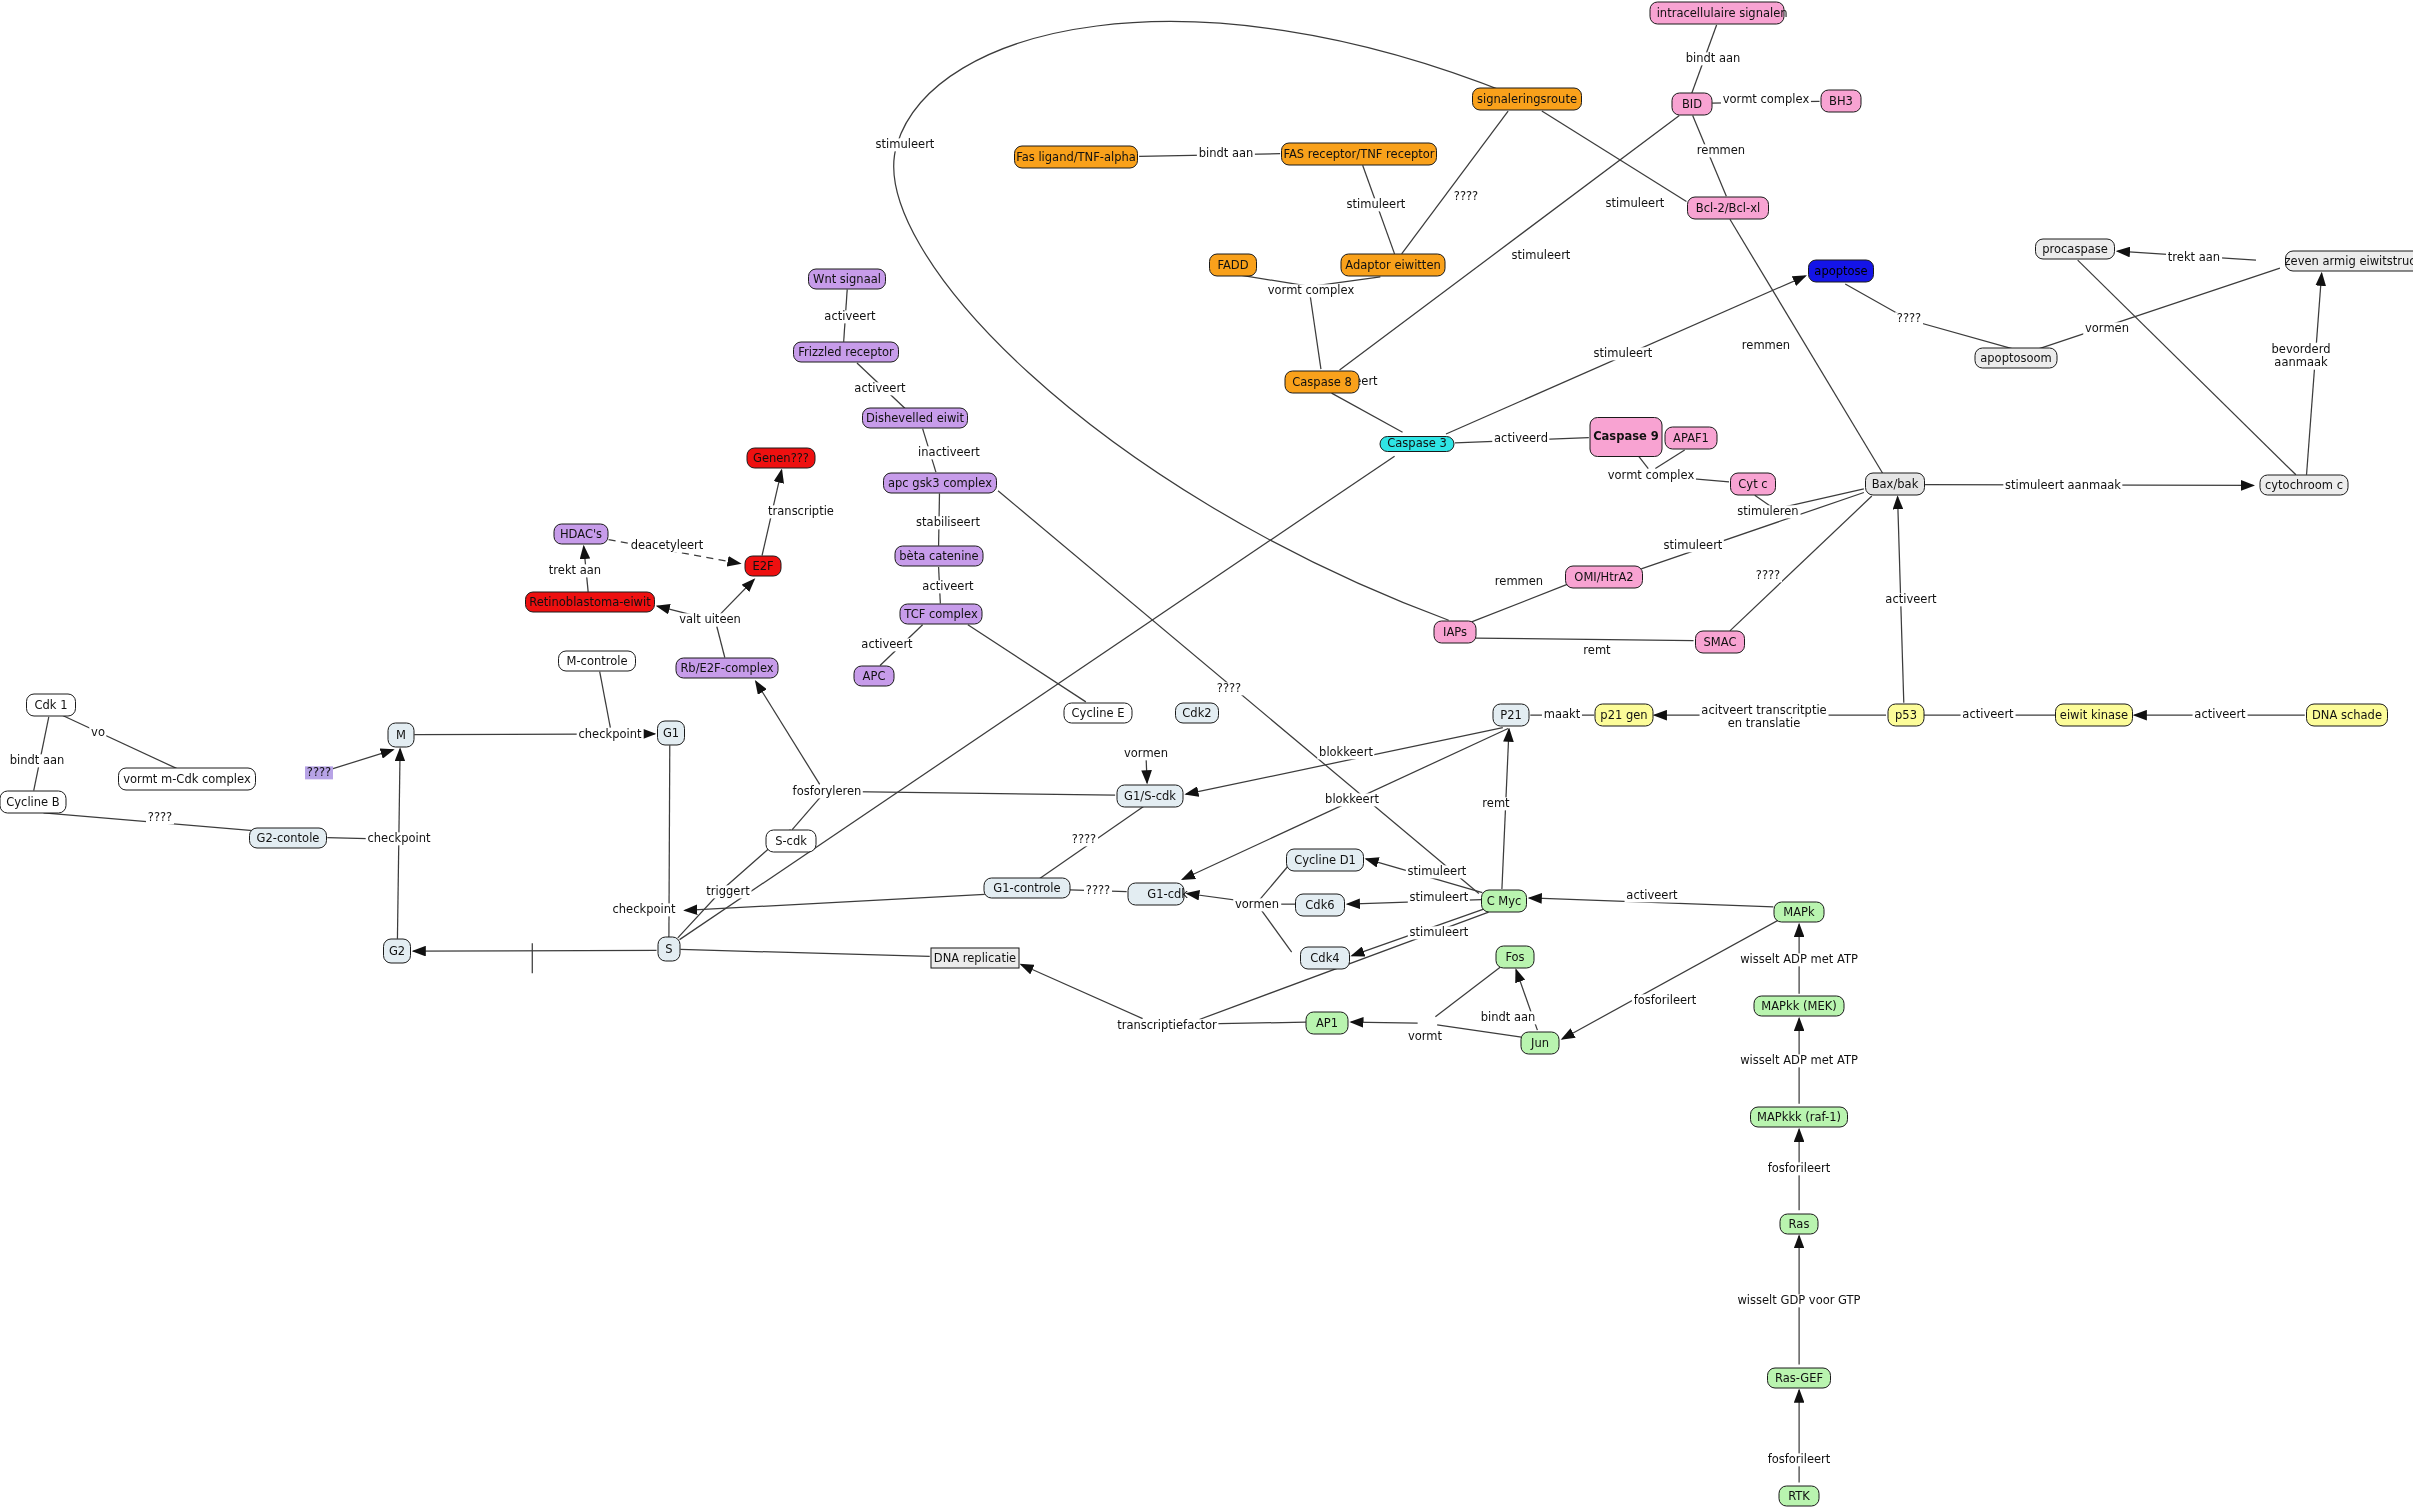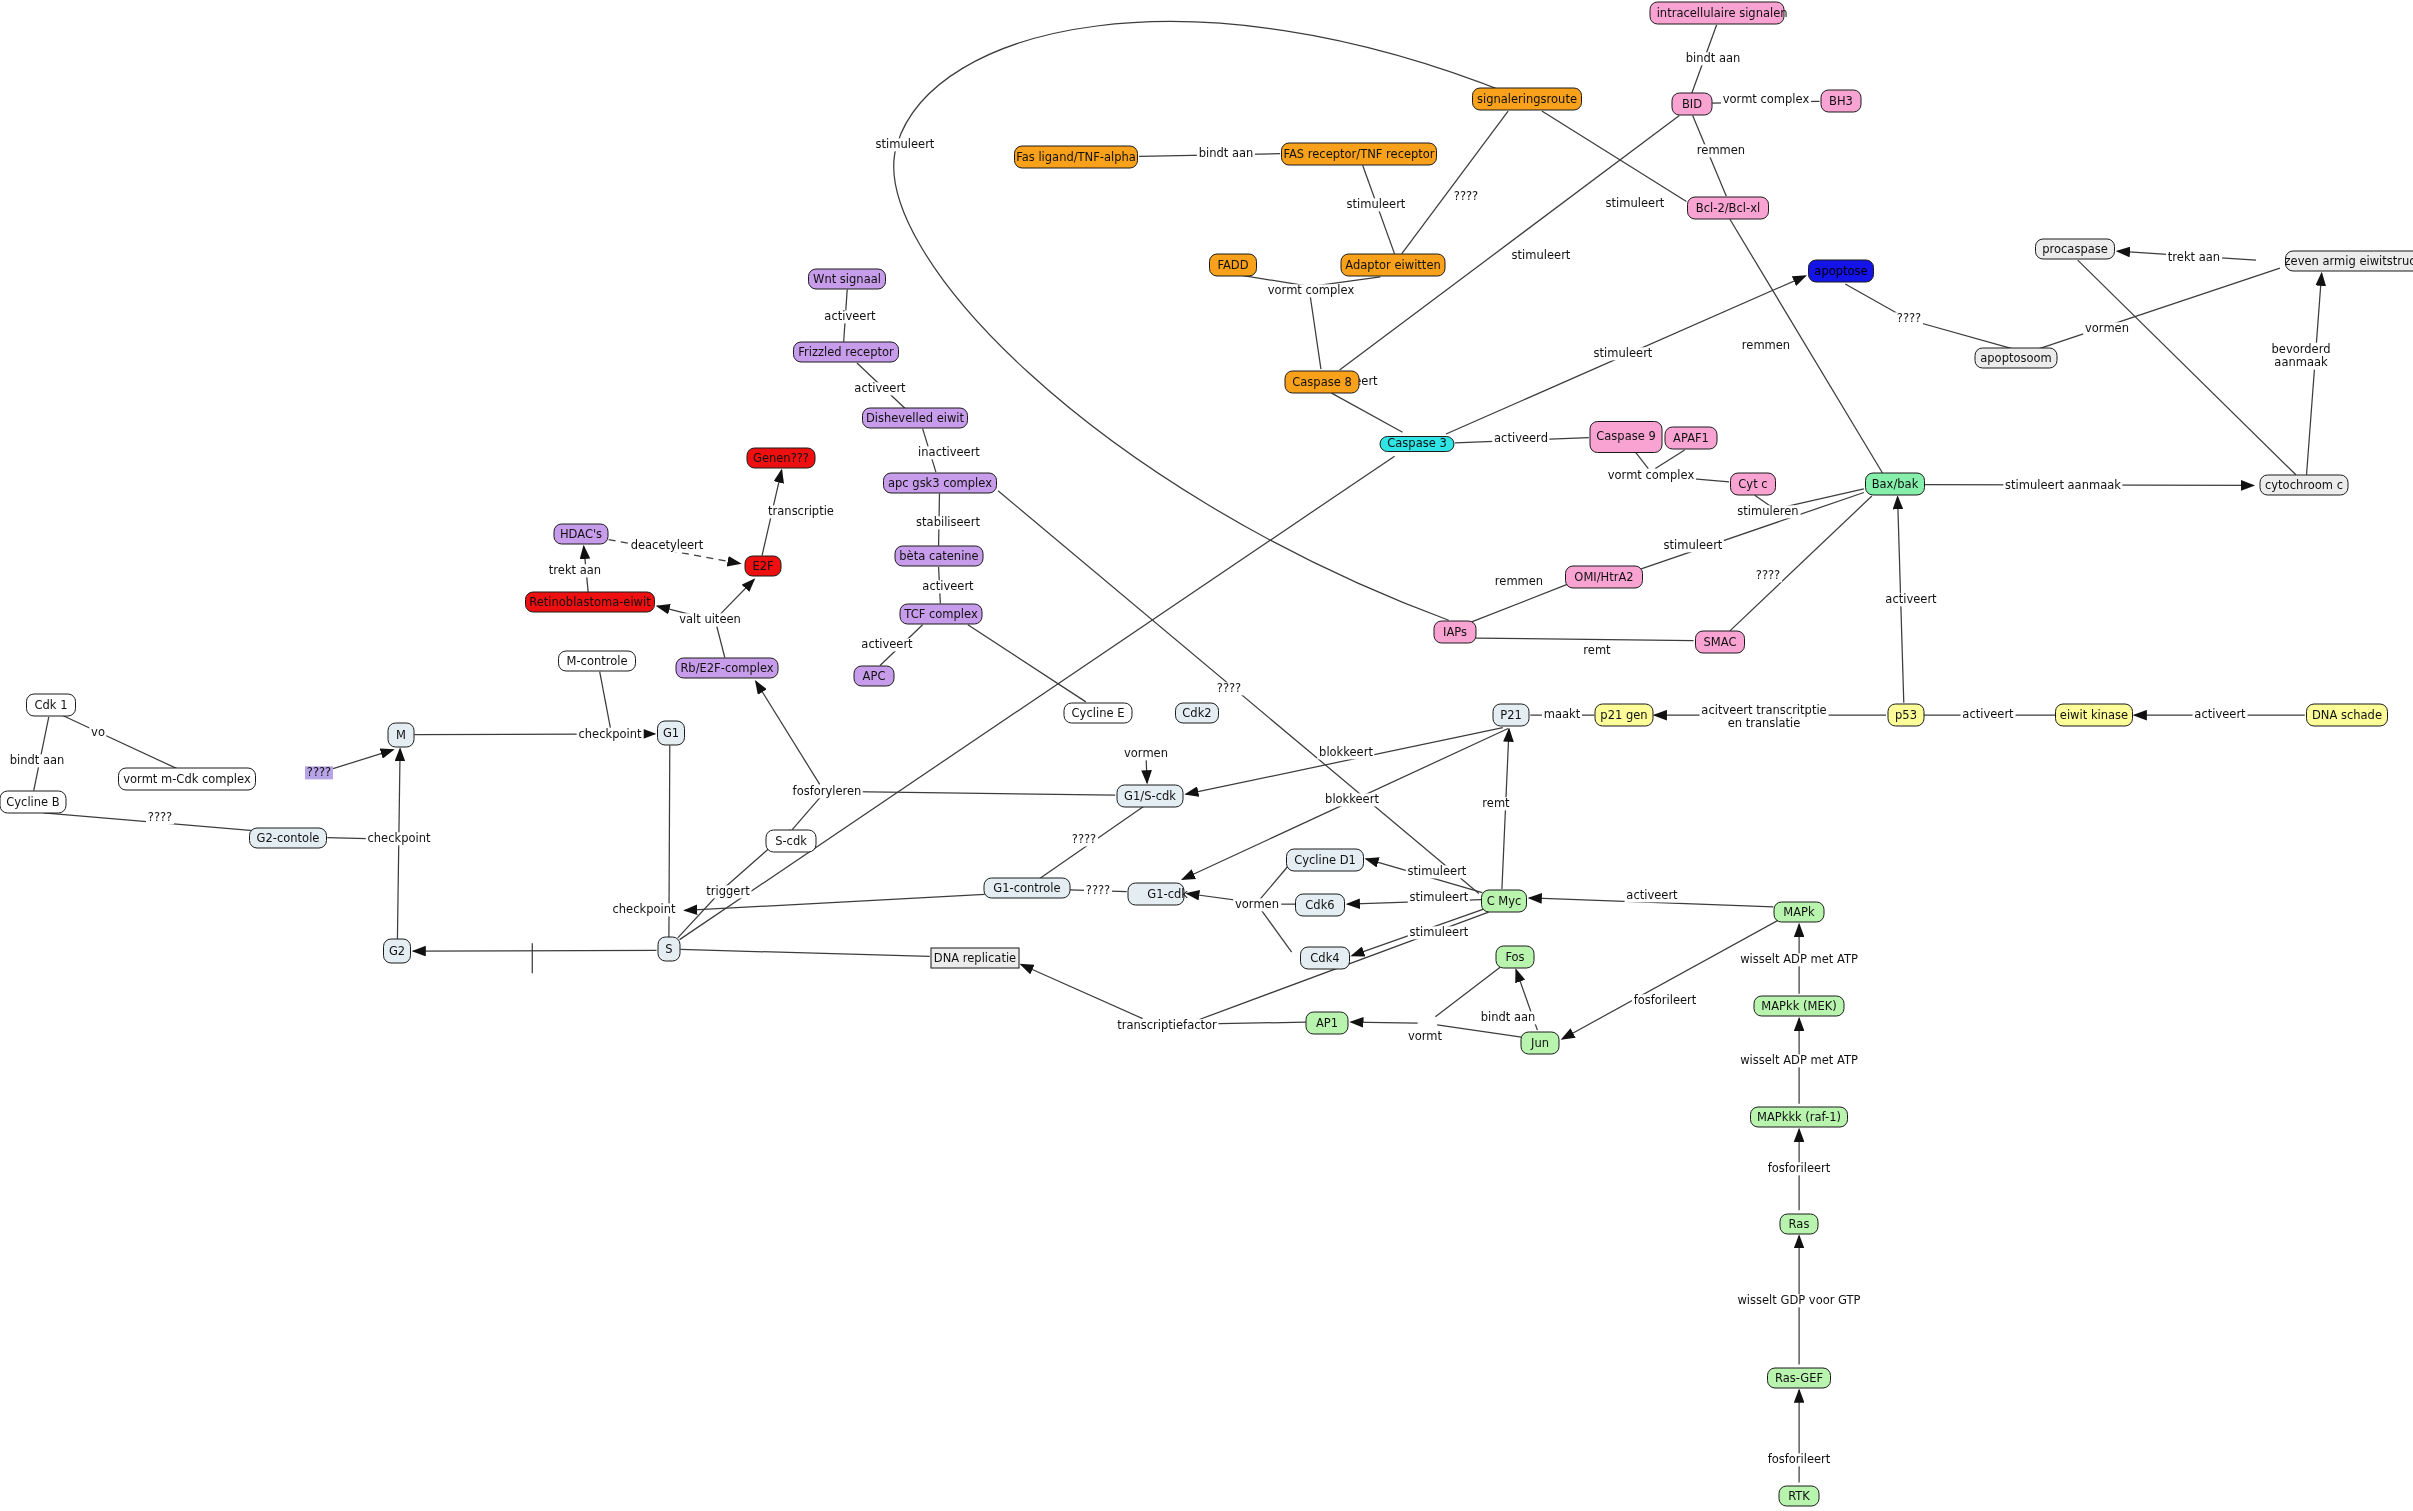--- a/index.html
+++ b/index.html
@@ -199,27 +199,27 @@
     <div class="node" style="left: 1841px; top: 101px; width: 41px; height: 23px; background: rgb(248, 163, 210); color: rgb(17, 17, 17);">BH3</div>
     <div class="node" style="left: 1728px; top: 208px; width: 82px; height: 23px; background: rgb(248, 163, 210); color: rgb(17, 17, 17);">Bcl-2/Bcl-xl</div>
     <div class="node" style="left: 1527px; top: 99px; width: 110px; height: 23px; background: rgb(249, 161, 27); color: rgb(17, 17, 17);">signaleringsroute</div>
     <div class="node" style="left: 1076px; top: 157px; width: 124px; height: 23px; background: rgb(249, 161, 27); color: rgb(17, 17, 17);">Fas ligand/TNF-alpha</div>
     <div class="node" style="left: 1359px; top: 154px; width: 156px; height: 23px; background: rgb(249, 161, 27); color: rgb(17, 17, 17);">FAS receptor/TNF receptor</div>
     <div class="node" style="left: 1233px; top: 265px; width: 48px; height: 23px; background: rgb(249, 161, 27); color: rgb(17, 17, 17);">FADD</div>
     <div class="node" style="left: 1393px; top: 265px; width: 105px; height: 23px; background: rgb(249, 161, 27); color: rgb(17, 17, 17);">Adaptor eiwitten</div>
     <div class="node" style="left: 1322px; top: 382px; width: 75px; height: 23px; background: rgb(249, 161, 27); color: rgb(17, 17, 17);">Caspase 8</div>
     <div class="node" style="left: 1417px; top: 444px; width: 75px; height: 16px; background: rgb(47, 229, 229); color: rgb(17, 17, 17);">Caspase 3</div>
     <div class="node" style="left: 1841px; top: 271px; width: 66px; height: 23px; background: rgb(20, 20, 232); color: rgb(0, 0, 0);">apoptose</div>
-    <div class="node" style="left: 1626px; top: 437px; width: 73px; height: 32px; background: rgb(248, 163, 210); color: rgb(17, 17, 17);">Caspase 9</div>
+    <div class="node" style="left: 1626px; top: 437px; width: 73px; height: 40px; background: rgb(248, 163, 210); color: rgb(17, 17, 17); font-weight: bold;">Caspase 9</div>
     <div class="node" style="left: 1691px; top: 438px; width: 53px; height: 23px; background: rgb(248, 163, 210); color: rgb(17, 17, 17);">APAF1</div>
     <div class="node" style="left: 1753px; top: 484px; width: 46px; height: 23px; background: rgb(248, 163, 210); color: rgb(17, 17, 17);">Cyt c</div>
     <div class="node" style="left: 1604px; top: 577px; width: 78px; height: 23px; background: rgb(248, 163, 210); color: rgb(17, 17, 17);">OMI/HtrA2</div>
     <div class="node" style="left: 1720px; top: 642px; width: 50px; height: 23px; background: rgb(248, 163, 210); color: rgb(17, 17, 17);">SMAC</div>
     <div class="node" style="left: 1455px; top: 632px; width: 43px; height: 23px; background: rgb(248, 163, 210); color: rgb(17, 17, 17);">IAPs</div>
-    <div class="node" style="left: 1895px; top: 484px; width: 60px; height: 23px; background: #86efac; color: rgb(17, 17, 17);">Bax/bak</div>
+    <div class="node" style="left: 1895px; top: 484px; width: 60px; height: 23px; background: #e5e5e5; color: rgb(17, 17, 17);">Bax/bak</div>
     <div class="node" style="left: 2075px; top: 249px; width: 80px; height: 21px; background: rgb(236, 236, 236); color: rgb(17, 17, 17);">procaspase</div>
     <div class="node" style="left: 2334px; top: 261px; width: 154px; height: 21px; background: rgb(236, 236, 236); color: rgb(17, 17, 17); margin-left: 28px;">zeven armig eiwitstructuur</div>
     <div class="node" style="left: 2016px; top: 358px; width: 83px; height: 21px; background: rgb(236, 236, 236); color: rgb(17, 17, 17);">apoptosoom</div>
     <div class="node" style="left: 2304px; top: 485px; width: 89px; height: 21px; background: rgb(236, 236, 236); color: rgb(17, 17, 17);">cytochroom c</div>
     <div class="node" style="left: 847px; top: 279px; width: 78px; height: 21px; background: rgb(199, 156, 234); color: rgb(17, 17, 17);">Wnt signaal</div>
     <div class="node" style="left: 846px; top: 352px; width: 106px; height: 21px; background: rgb(199, 156, 234); color: rgb(17, 17, 17);">Frizzled receptor</div>
     <div class="node" style="left: 915px; top: 418px; width: 106px; height: 21px; background: rgb(199, 156, 234); color: rgb(17, 17, 17);">Dishevelled eiwit</div>
     <div class="node" style="left: 940px; top: 483px; width: 114px; height: 21px; background: rgb(199, 156, 234); color: rgb(17, 17, 17);">apc gsk3 complex</div>
     <div class="node" style="left: 939px; top: 556px; width: 89px; height: 21px; background: rgb(199, 156, 234); color: rgb(17, 17, 17);">bèta catenine</div>
     <div class="node" style="left: 941px; top: 614px; width: 83px; height: 21px; background: rgb(199, 156, 234); color: rgb(17, 17, 17);">TCF complex</div>

